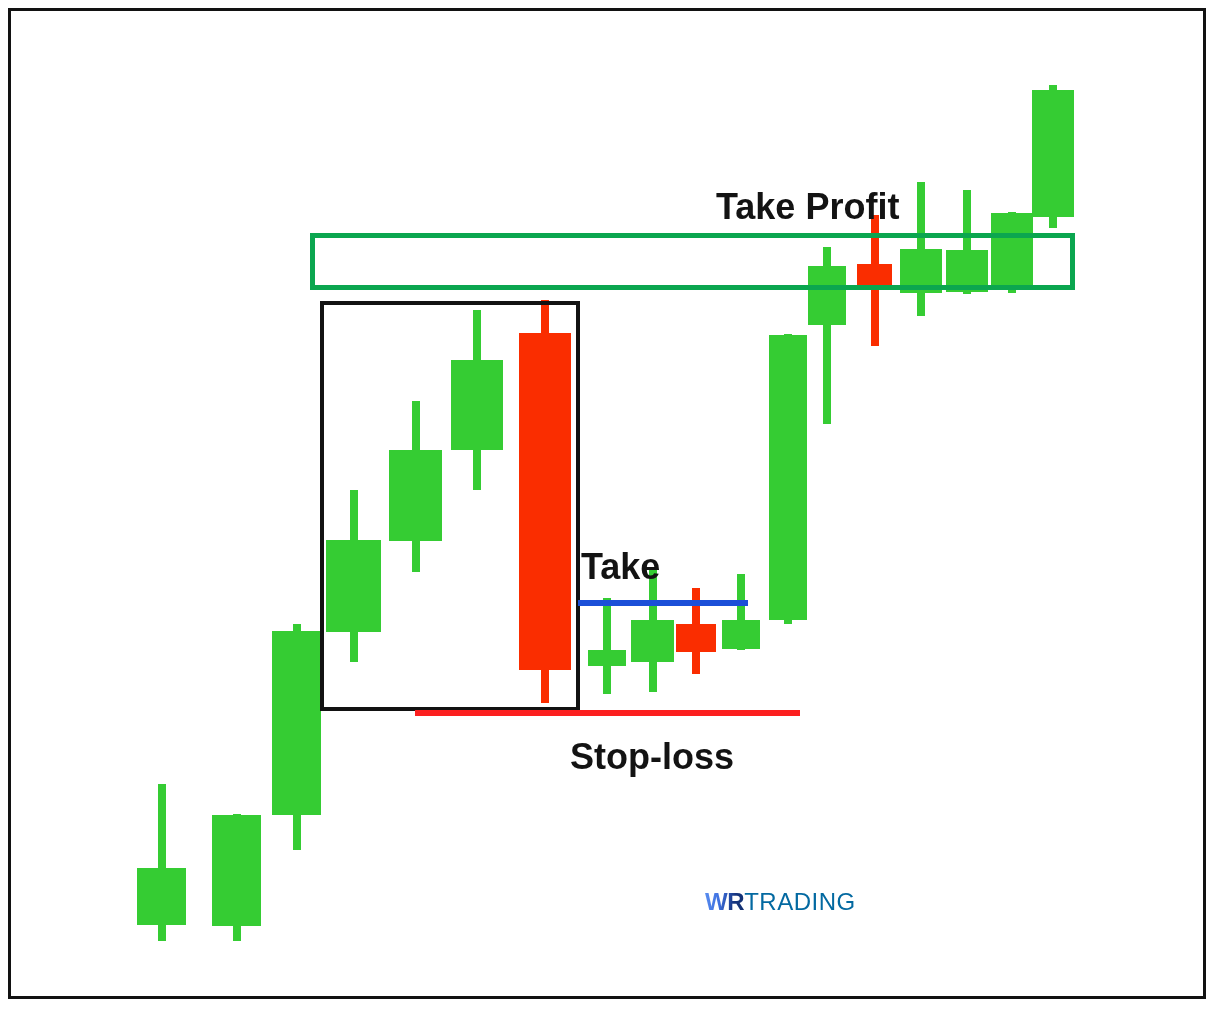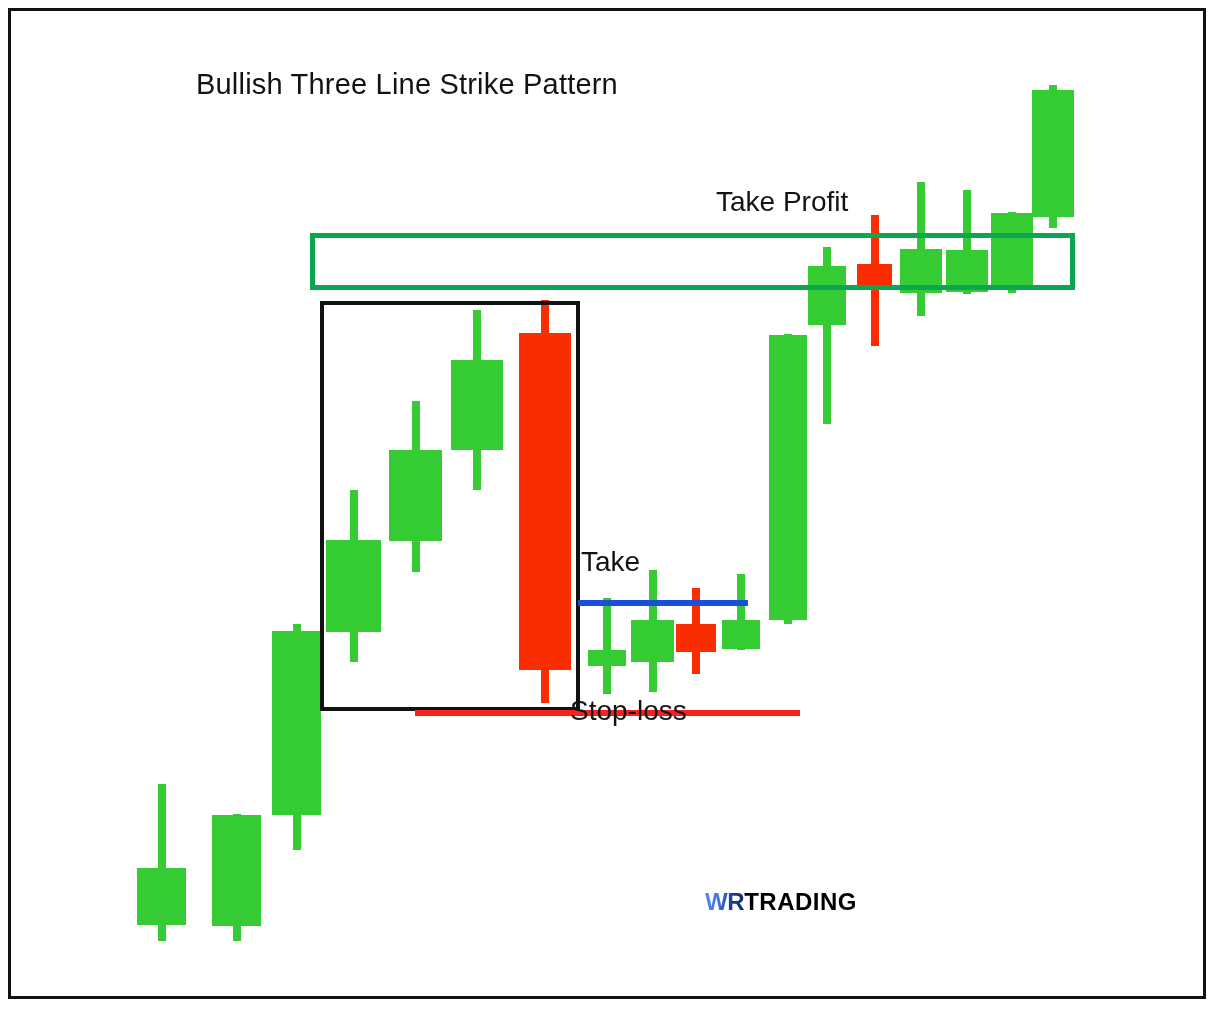--- a/index.html
+++ b/index.html
@@ -59,55 +59,55 @@
   }
   .zone-box {
     position: absolute;
     box-sizing: border-box;
   }
   .hline {
     position: absolute;
   }
   .anno-label {
     position: absolute;
-    font-size: 28px;
+    font-size: 36px;
     color: #131313;
     white-space: nowrap;
+    font-weight: bold;
   }
   #logo {
     position: absolute;
     left: 705px;
     top: 888px;
     font-size: 24px;
     font-weight: bold;
     letter-spacing: -0.4px;
     white-space: nowrap;
     display: flex;
     align-items: baseline;
   }
   #logo .mark {
     background: linear-gradient(100deg, #5b8ff0 0%, #3d6fe0 38%, #16347f 72%, #12306f 100%);
     -webkit-background-clip: text;
     background-clip: text;
     color: transparent;
     font-weight: bold;
   }
   #logo .word {
-    color: #000000;
-    font-weight: bold;
+    color: #0369a1;
+    font-weight: normal;
     letter-spacing: 0.5px;
   }
 </style>
 </head>
 <body>
 
 <div id="stage">
   <div id="frame"></div>
 
-  <div class="chart-title">Bullish Three Line Strike Pattern</div>
 
   <div id="plot">
       <div class="zone-box" style="left: 310px; top: 233px; width: 765px; height: 57px; border: 5px solid rgb(11, 166, 79); z-index: 6;"></div>
       <div class="candle" style="left: 137px; top: 784px; width: 49px; height: 157px; z-index: 4;">
         <div class="wick" style="top: 0px; height: 157px; background: rgb(53, 204, 51);"></div>
         <div class="body" style="top: 84px; height: 57px; background: rgb(53, 204, 51);"></div>
       </div>
       <div class="candle" style="left: 212px; top: 814px; width: 49px; height: 127px; z-index: 4;">
         <div class="wick" style="top: 0px; height: 127px; background: rgb(53, 204, 51);"></div>
         <div class="body" style="top: 1px; height: 111px; background: rgb(53, 204, 51);"></div>
@@ -174,20 +174,20 @@
       </div>
       <div class="candle" style="left: 1032px; top: 85px; width: 42px; height: 143px; z-index: 4;">
         <div class="wick" style="top: 0px; height: 143px; background: rgb(53, 204, 51);"></div>
         <div class="body" style="top: 5px; height: 127px; background: rgb(53, 204, 51);"></div>
       </div>
       <div class="zone-box" style="left: 320px; top: 301px; width: 260px; height: 410px; border: 4px solid rgb(18, 18, 18); z-index: 7;"></div>
       <div class="hline" style="left: 578px; top: 600px; width: 170px; height: 6px; background: rgb(27, 79, 216); z-index: 8;"></div>
       <div class="hline" style="left: 415px; top: 710px; width: 385px; height: 6px; background: rgb(252, 31, 31); z-index: 8;"></div>
       <div class="anno-label" style="left: 716px; top: 186px; z-index: 9;">Take Profit</div>
       <div class="anno-label" style="left: 581px; top: 546px; z-index: 9;">Take</div>
-      <div class="anno-label" style="left: 570px; top: 695px; z-index: 9;">Stop-loss</div>
+      <div class="anno-label" style="left: 570px; top: 736px; z-index: 9;">Stop-loss</div>
     </div>
 
   <div id="logo">
     <span class="mark">WR</span>
       <span class="word">TRADING</span>
   </div>
 </div>
 
 </body></html>

